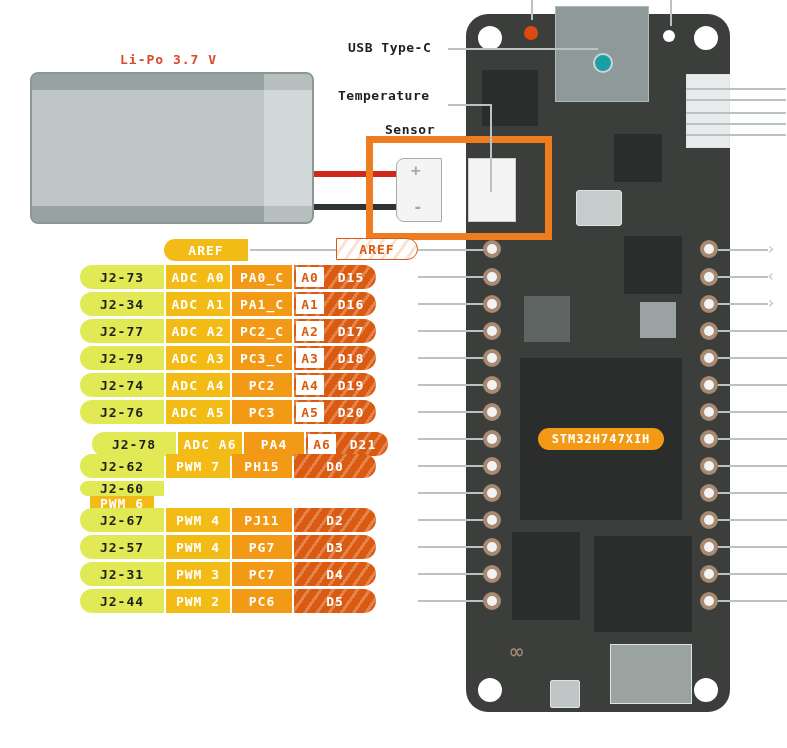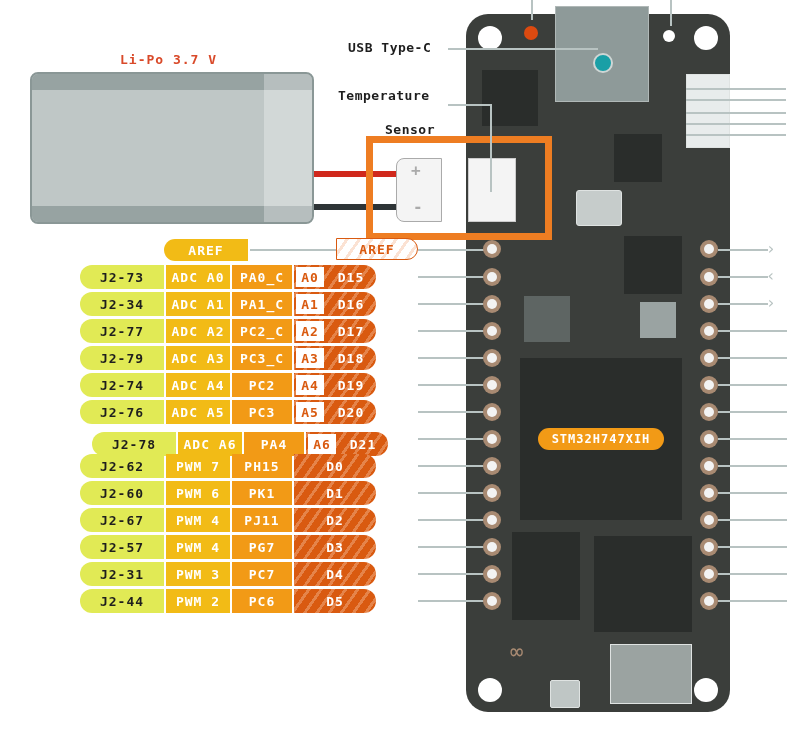--- a/index.html
+++ b/index.html
@@ -208,21 +208,21 @@
       <div class="cell c-f">PWM 7</div>
       <div class="cell c-p">PH15</div>
       <div class="cell c-d full">
         <span class="dn">D0</span>
       </div>
     </div>
     <div class="line" style="left: 418px; top: 465px; width: 74px;"></div>
     <div class="pin" style="left: 483px; top: 457px;"></div>
     <div class="pin" style="left: 700px; top: 457px;"></div>
     <div class="line" style="left: 718px; top: 465px; width: 69px;"></div>
-    <div class="row" style="top: 481px;">
+    <div class="row" style="top: 481px; flex-direction: column;">
       <div class="cell c-j">J2-60</div>
       <div class="cell c-f">PWM 6</div>
       <div class="cell c-p">PK1</div>
       <div class="cell c-d full">
         <span class="dn">D1</span>
       </div>
     </div>
     <div class="line" style="left: 418px; top: 492px; width: 74px;"></div>
     <div class="pin" style="left: 483px; top: 484px;"></div>
     <div class="pin" style="left: 700px; top: 484px;"></div>

